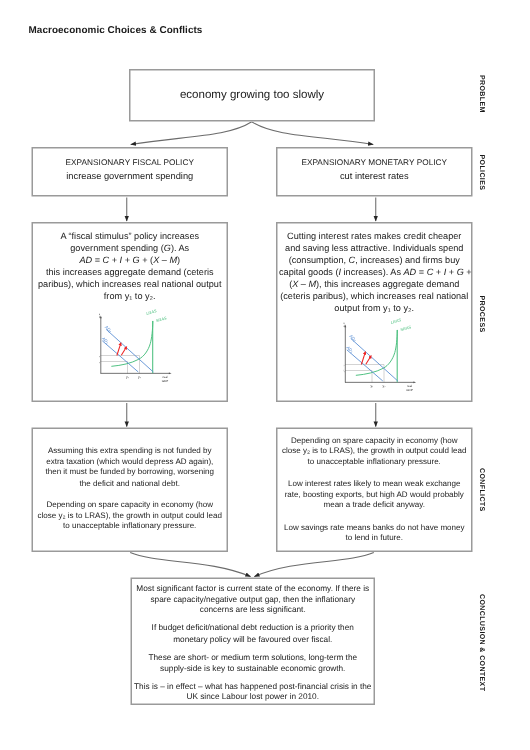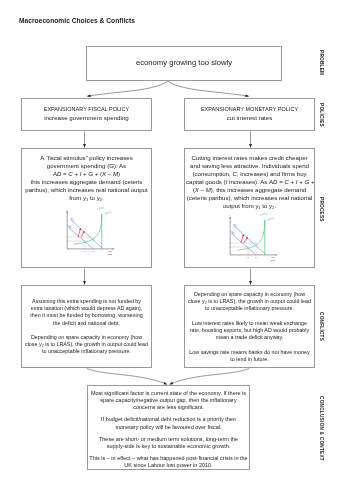--- a/index.html
+++ b/index.html
@@ -6,21 +6,21 @@
   body{width:353px;height:500px;background:#ffffff;font-family:"Liberation Sans",sans-serif;color:#1a1a1a;overflow:hidden;}
   #page{position:relative;width:353px;height:500px;}
   .abs{position:absolute;}
   .title{left:19px;top:17px;font-size:6.6px;font-weight:bold;letter-spacing:.05px;}
   .box{position:absolute;border:0.8px solid #9a9a9a;background:#fff;box-sizing:border-box;}
   .boxtext{font-size:5.6px;line-height:7.6px;text-align:center;}
   .sidelabel{position:absolute;font-size:4.7px;font-weight:bold;letter-spacing:.25px;
      writing-mode:vertical-rl;text-orientation:mixed;white-space:nowrap;color:#1a1a1a;}
   svg#connectors{position:absolute;left:0;top:0;overflow:visible;}
 
-  #box-problem{left:86px;top:46px;width:196px;height:35px;}
+  #box-problem{left:86px;top:46px;width:164px;height:35px;}
   #box-problem .boxtext{margin-top:11px;font-size:7.7px;line-height:9px;}
 
   #box-fiscal-policy{left:21px;top:98px;width:131px;height:33px;}
   #box-monetary-policy{left:184px;top:98px;width:131px;height:33px;}
   #box-fiscal-policy .boxtext,#box-monetary-policy .boxtext{margin-top:6px;font-size:6.2px;line-height:8.6px;}
   .caps{font-size:5.5px !important;letter-spacing:0.02px;}
 
   #box-fiscal-process{left:21px;top:148px;width:131px;height:120px;}
   #box-monetary-process{left:184px;top:148px;width:131px;height:120px;}
   #box-fiscal-process .ptxt,#box-monetary-process .ptxt{margin:5px 1px 0 1px;font-size:6.1px;line-height:8px;white-space:nowrap;}

